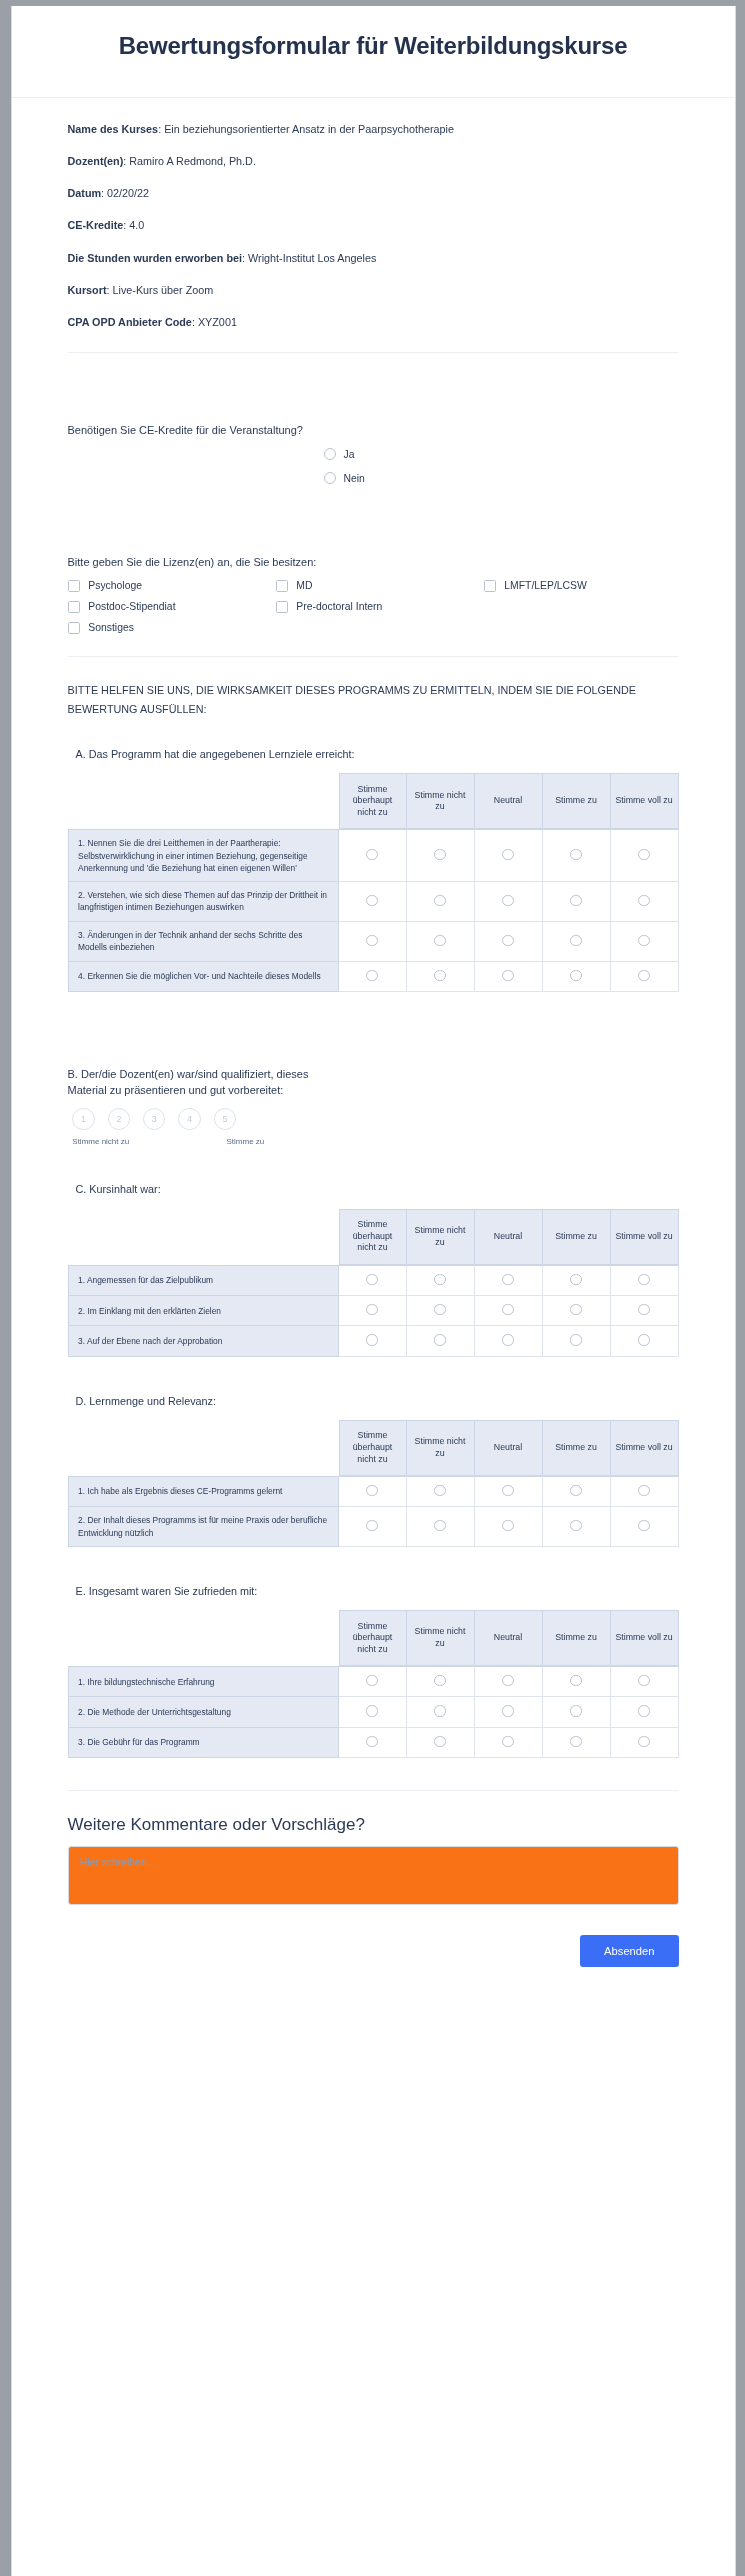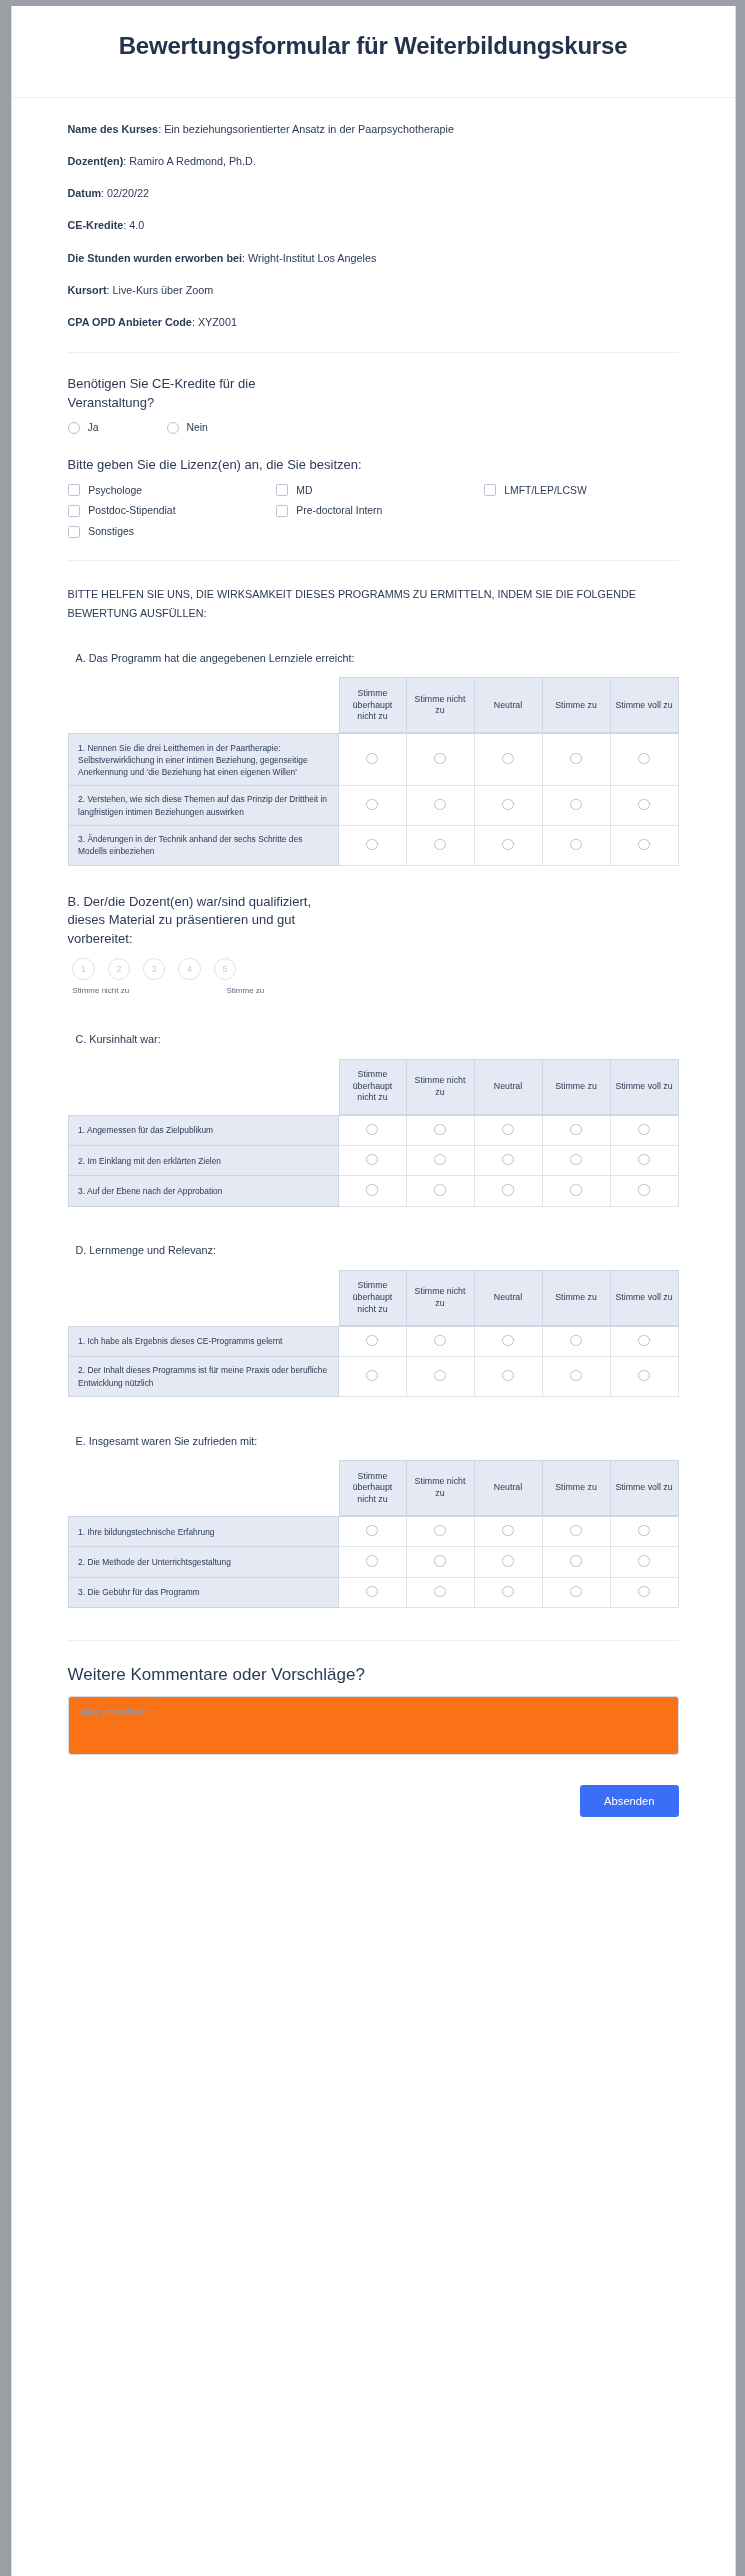--- a/index.html
+++ b/index.html
@@ -54,30 +54,31 @@
     margin-bottom: 17.6px;
     color: #2b3a55;
   }
   .meta-row:last-child { margin-bottom: 4.8px; }
   .meta-label { font-weight: bold; }
   .meta-value { font-weight: normal; }
 
   
   .q-block { padding-top: 22.4px; }
   .q-label {
-    font-size: 13px;
+    font-size: 11px;
     line-height: 1.42;
     color: #2b3a55;
     margin-bottom: 9.6px;
     max-width: 241px;
+    margin-top: 48px;
   }
   .q-label.wide { max-width: 100%; }
 
   
-  .radio-row { display: flex; align-items: center; gap: 0; }
+  .radio-row { display: flex; align-items: center; gap: 12px; flex-direction: column; }
   .radio-opt {
     display: flex;
     align-items: center;
     gap: 8px;
     width: 99px;
     font-size: 10.4px;
   }
   .radio-dot {
     width: 12px; height: 12px;
     border: 0.8px solid #b9c2d0;
@@ -365,20 +366,28 @@
           <td class="cell"><span class="cell-dot"></span></td>
         </tr>
         <tr>
           <td class="rowlabel">3. Änderungen in der Technik anhand der sechs Schritte des Modells einbeziehen</td>
           <td class="cell"><span class="cell-dot"></span></td>
           <td class="cell"><span class="cell-dot"></span></td>
           <td class="cell"><span class="cell-dot"></span></td>
           <td class="cell"><span class="cell-dot"></span></td>
           <td class="cell"><span class="cell-dot"></span></td>
         </tr>
+        <tr>
+          <td class="rowlabel">4. Erkennen Sie die möglichen Vor- und Nachteile dieses Modells</td>
+          <td class="cell"><span class="cell-dot"></span></td>
+          <td class="cell"><span class="cell-dot"></span></td>
+          <td class="cell"><span class="cell-dot"></span></td>
+          <td class="cell"><span class="cell-dot"></span></td>
+          <td class="cell"><span class="cell-dot"></span></td>
+        </tr>
       </tbody>
     </table>
   </div>
 
   <div class="section" style="padding-top:27px;">
     <div class="q-label" style="max-width:273px;">B. Der/die Dozent(en) war/sind qualifiziert, dieses Material zu präsentieren und gut vorbereitet:</div>
     <div class="scale-row">
       <div class="scale-circle">1</div>
       <div class="scale-circle">2</div>
       <div class="scale-circle">3</div>

